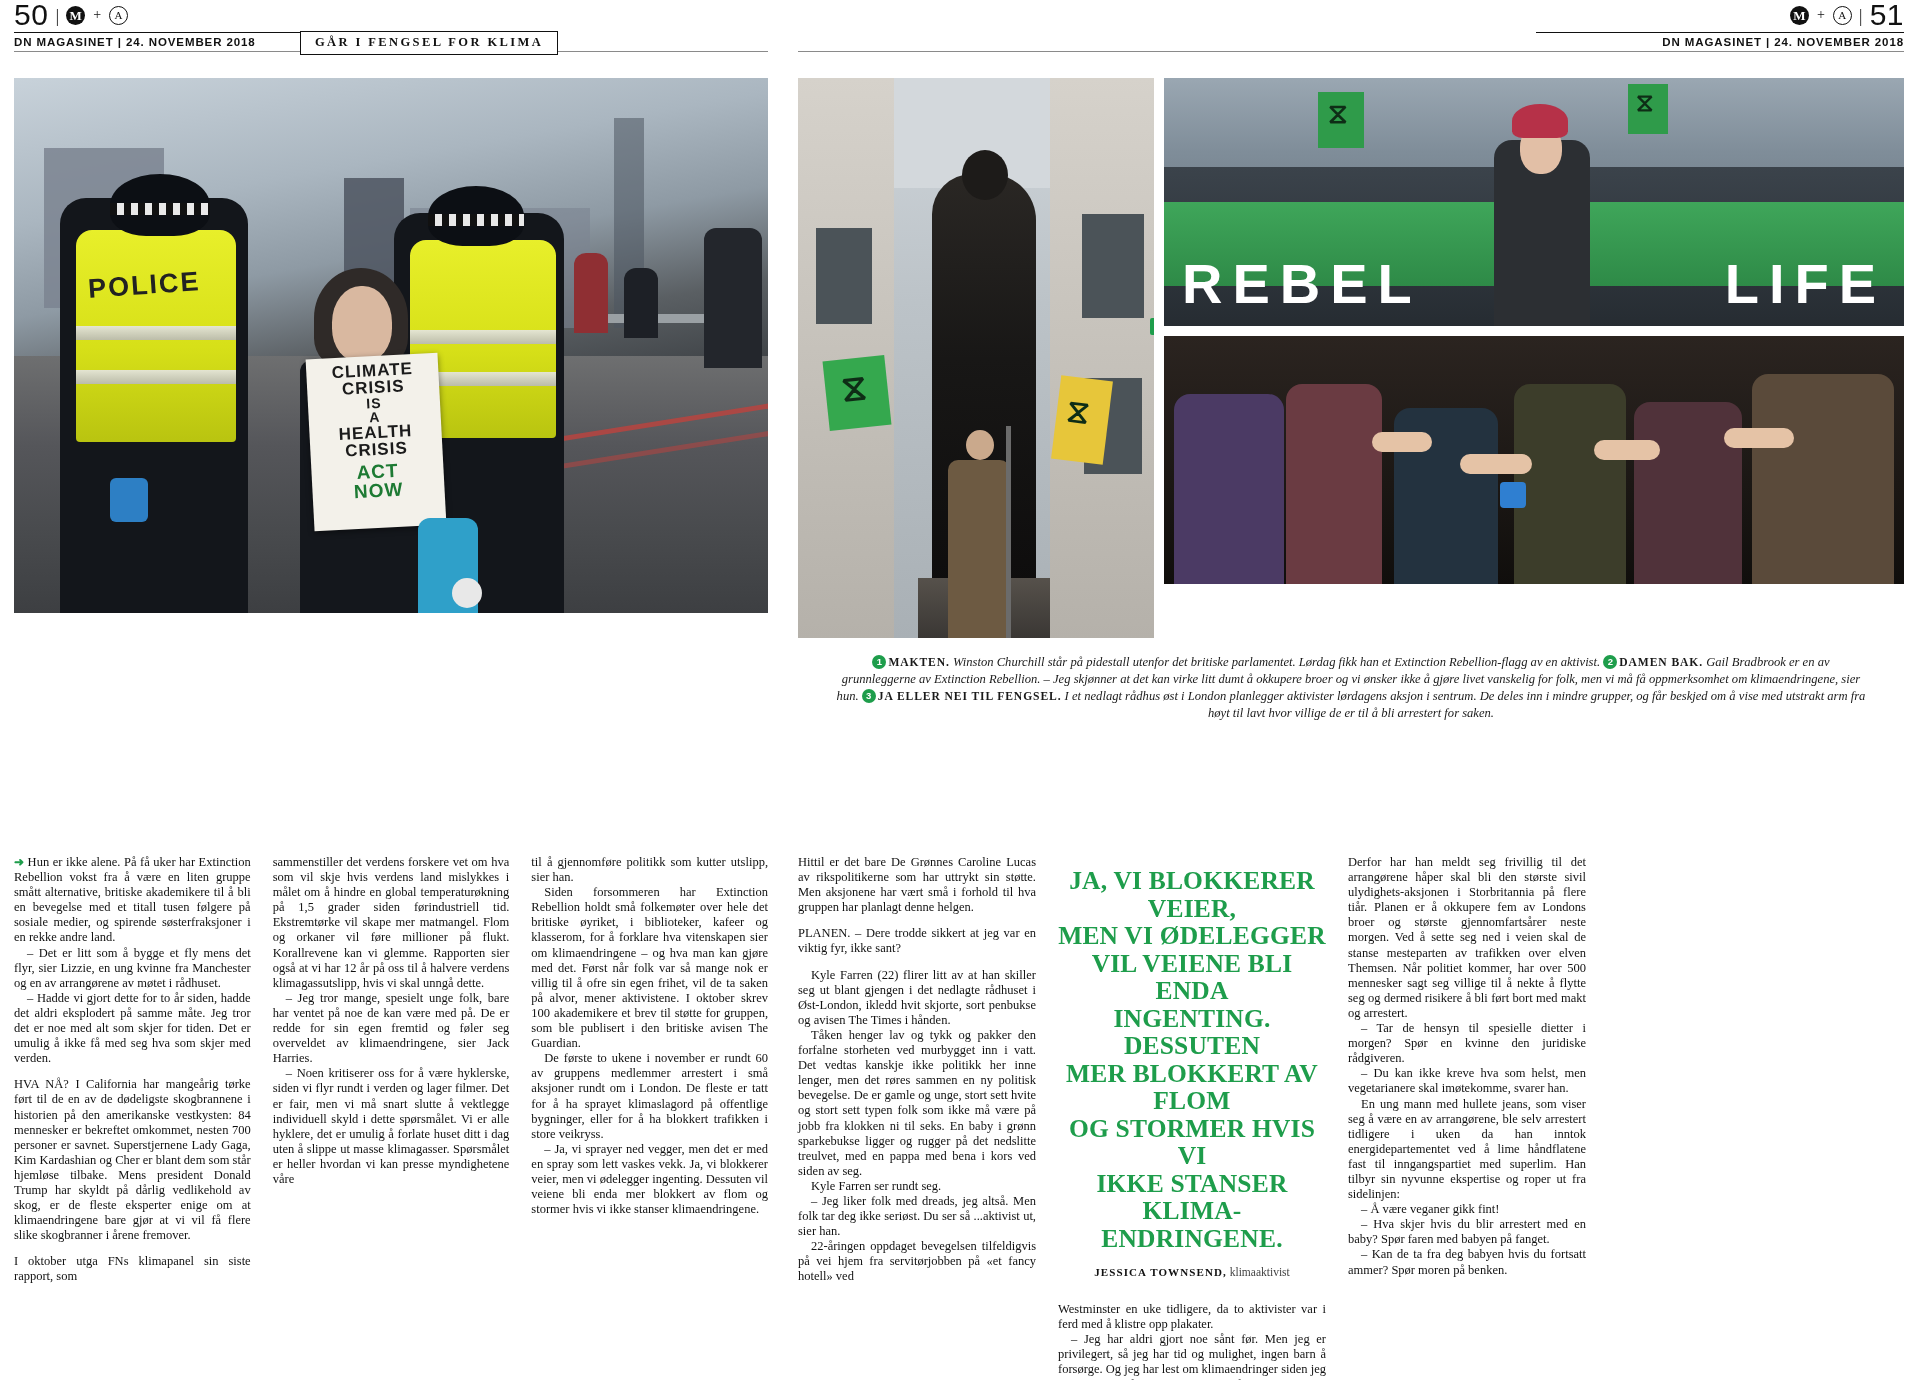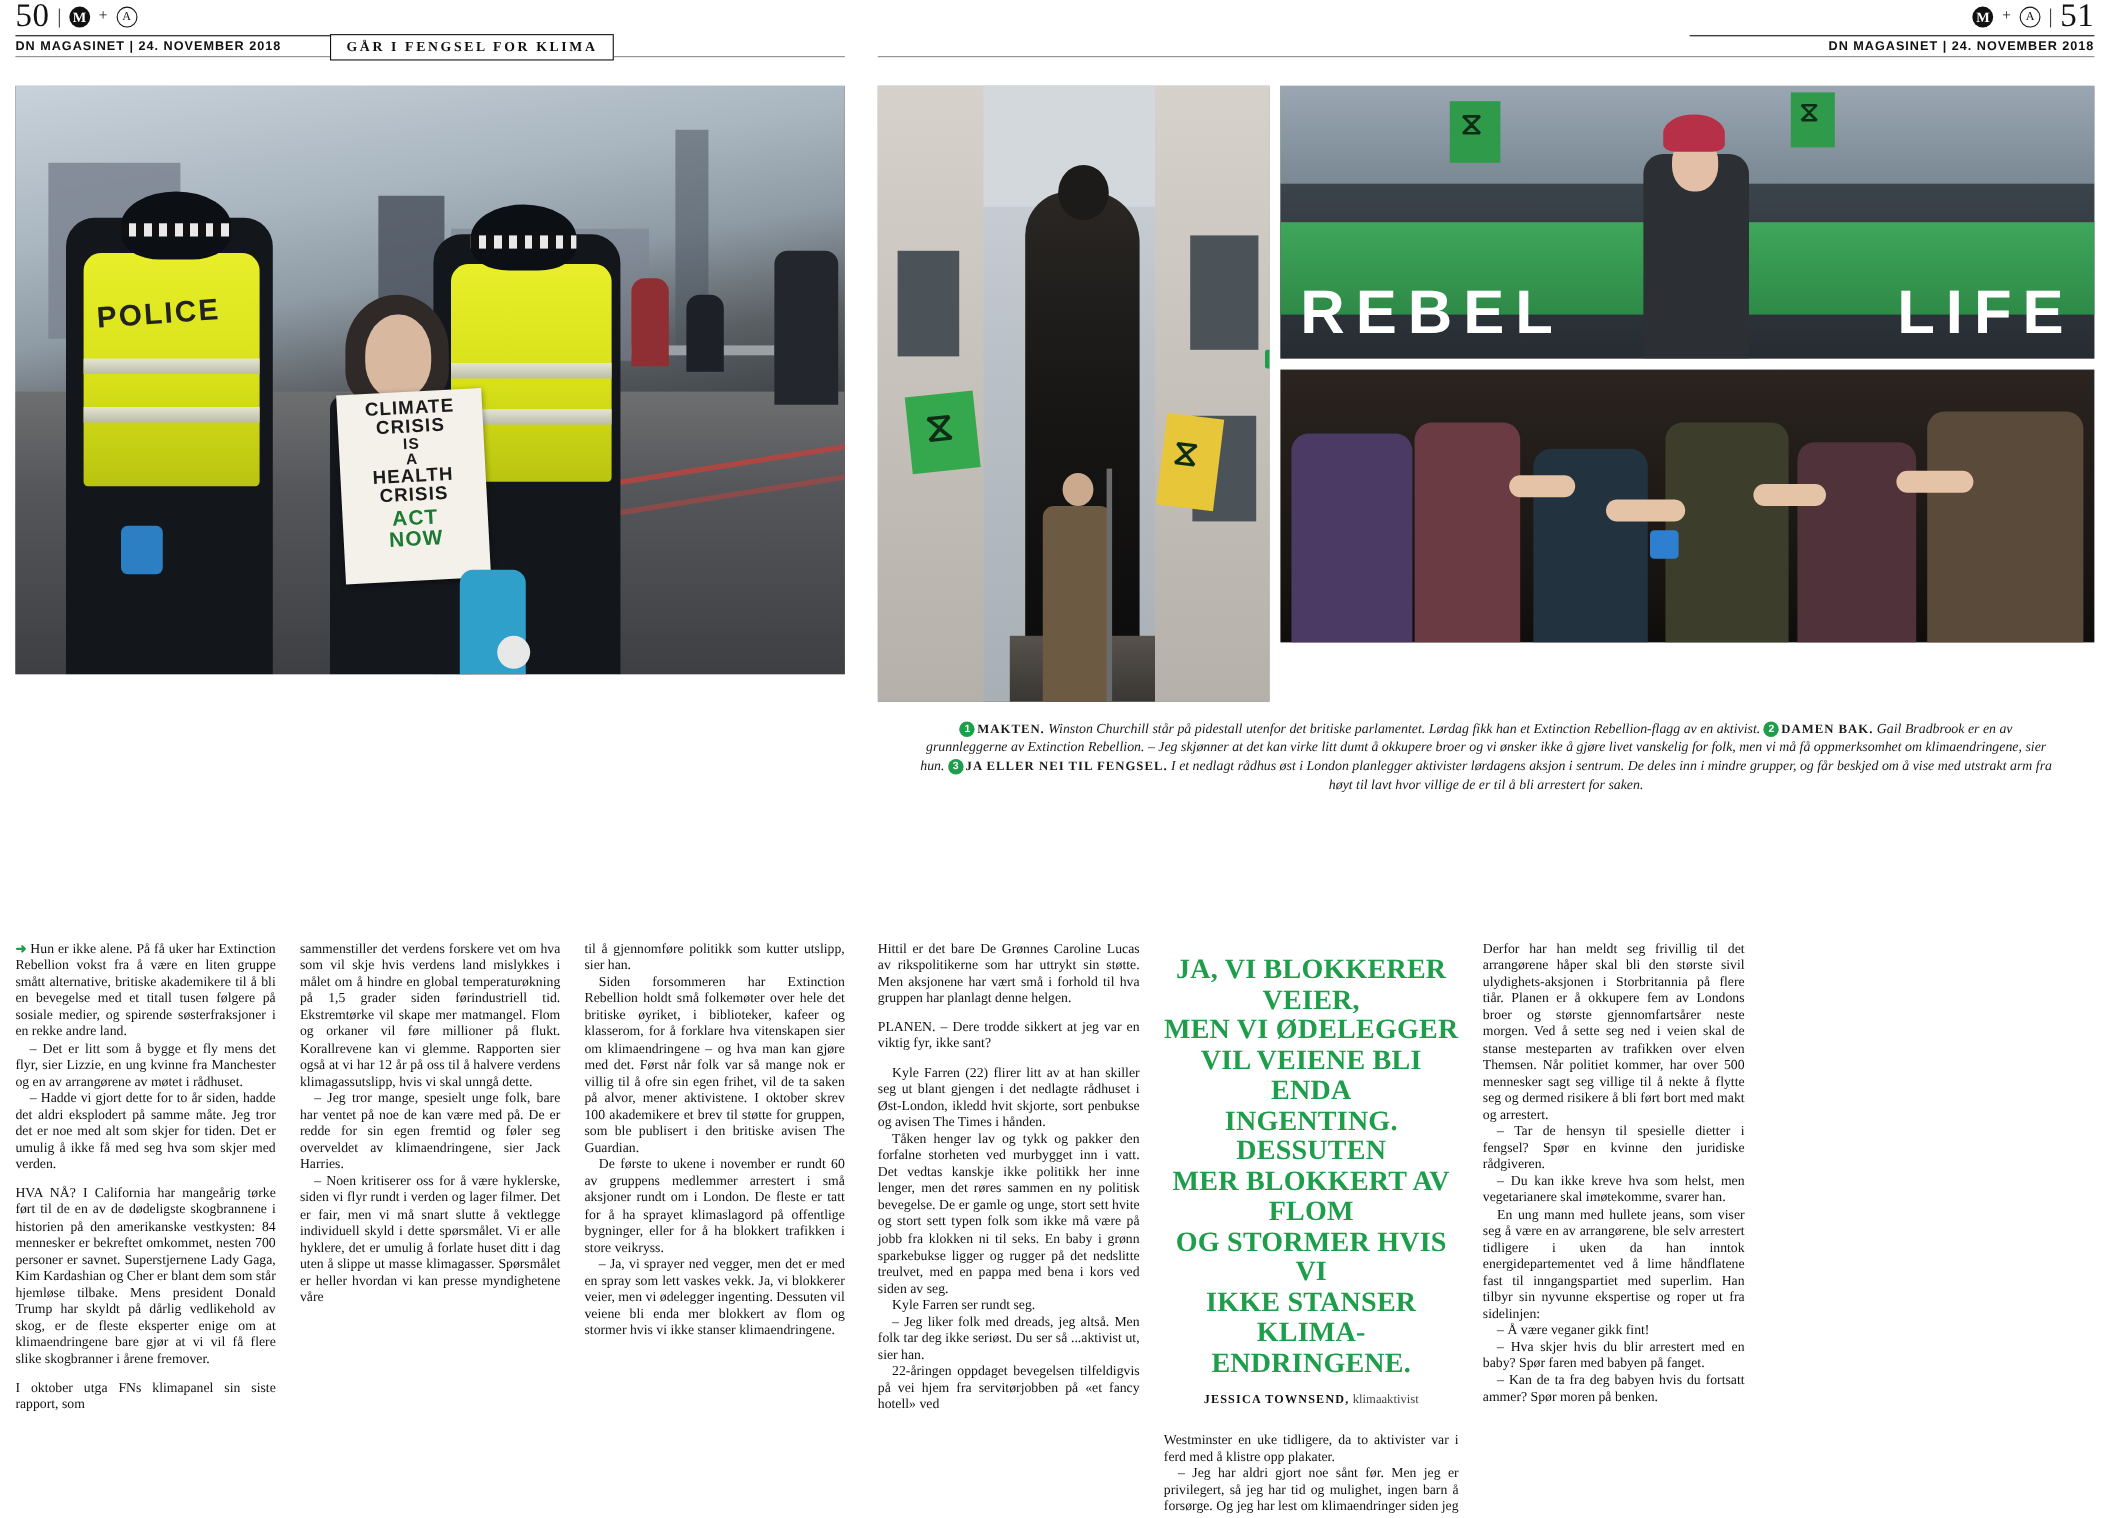--- a/index.html
+++ b/index.html
@@ -16,21 +16,21 @@
   .page-left  { width:782px; padding:0 14px 0 14px; }
   .gutter     { width:8px; }
   .page-right { width:1130px; padding:0 16px 0 8px; }
 
   
   .masthead { position:relative; height:52px; }
   .mh-left { display:flex; flex-direction:column; align-items:flex-start; }
   .mh-right { display:flex; flex-direction:column; align-items:flex-end; }
   .folio-row { display:flex; align-items:center; gap:7px; height:30px; }
   .folio-num {
-    font-family:Liberation Serif, serif;
+    font-family:Liberation Sans, sans-serif;
     font-size:30px; line-height:30px; letter-spacing:0.5px; color:#111;
   }
   .folio-bar { color:#333; font-size:19px; line-height:19px; }
   .logo-m {
     display:inline-flex; align-items:center; justify-content:center;
     width:19px; height:19px; border-radius:50%;
     background:#111; color:#fff;
     font-family:"Liberation Serif", serif;
     font-size:13px; font-weight:bold; line-height:1;
   }
@@ -435,21 +435,21 @@
             <b>JESSICA TOWNSEND,</b><span> klimaaktivist</span>
           </div>
           <div class="col after-quote">
             <p class="noind">Westminster en uke tidligere, da to aktivister var i ferd med å klistre opp plakater.</p>
             <p>– Jeg har aldri gjort noe sånt før. Men jeg er privilegert, så jeg har tid og mulighet, ingen barn å forsørge. Og jeg har lest om klimaendringer siden jeg lærte om det på skolen da jeg var ti år.</p>
           </div>
         </div>
 
         <div class="col col-r4">
           <p class="noind">Derfor har han meldt seg frivillig til det arrangørene håper skal bli den største sivil ulydighets-aksjonen i Storbritannia på flere tiår. Planen er å okkupere fem av Londons broer og største gjennomfartsårer neste morgen. Ved å sette seg ned i veien skal de stanse mesteparten av trafikken over elven Themsen. Når politiet kommer, har over 500 mennesker sagt seg villige til å nekte å flytte seg og dermed risikere å bli ført bort med makt og arrestert.</p>
-          <p>– Tar de hensyn til spesielle dietter i fengsel? Spør en kvinne den juridiske rådgiveren.</p>
+          <p>– Tar de hensyn til spesielle dietter i morgen? Spør en kvinne den juridiske rådgiveren.</p>
           <p>– Du kan ikke kreve hva som helst, men vegetarianere skal imøtekomme, svarer han.</p>
           <p>En ung mann med hullete jeans, som viser seg å være en av arrangørene, ble selv arrestert tidligere i uken da han inntok energidepartementet ved å lime håndflatene fast til inngangspartiet med superlim. Han tilbyr sin nyvunne ekspertise og roper ut fra sidelinjen:</p>
           <p>– Å være veganer gikk fint!</p>
           <p>– Hva skjer hvis du blir arrestert med en baby? Spør faren med babyen på fanget.</p>
           <p>– Kan de ta fra deg babyen hvis du fortsatt ammer? Spør moren på benken.</p>
         </div>
 
       </div>
     </div>
   </div>

